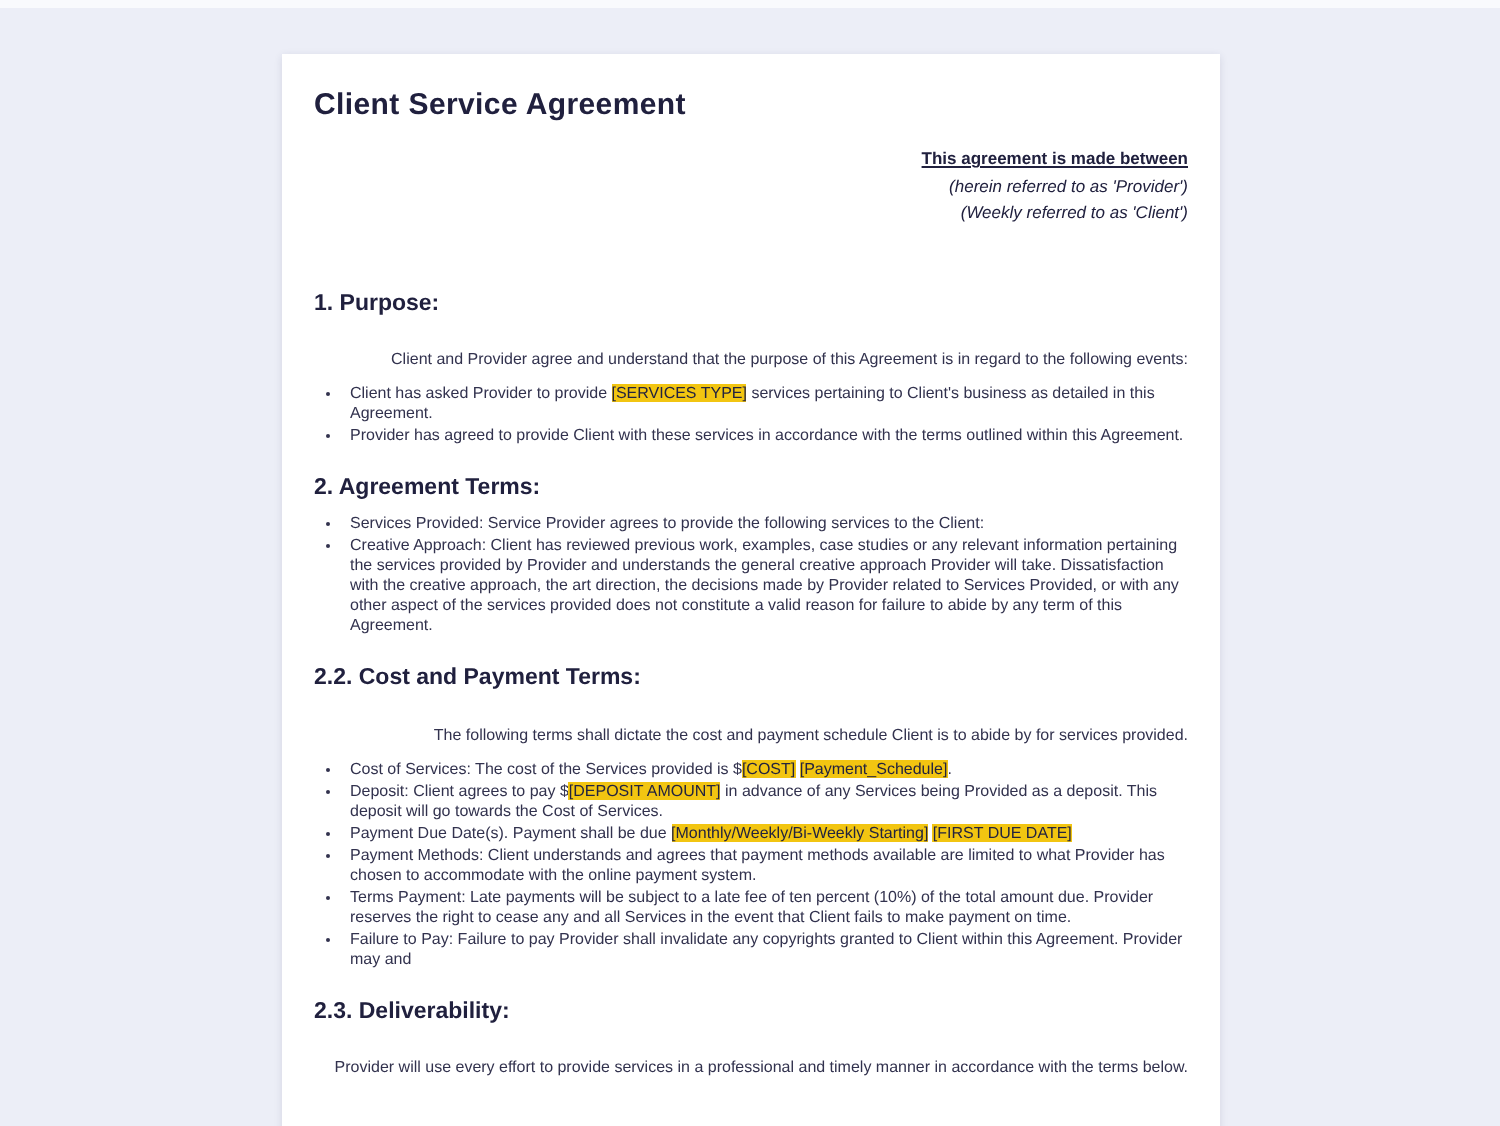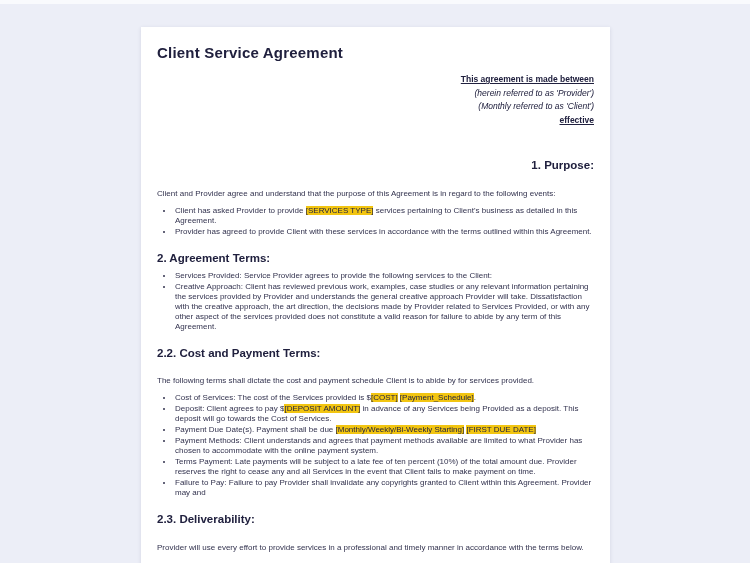--- a/index.html
+++ b/index.html
@@ -27,41 +27,40 @@
     margin-top:13px;text-align:right;font-size:8.5px;line-height:1.2;color:var(--heading);
   }
   .intro-line{margin-bottom:3.5px;}
   .intro-line:last-child{margin-bottom:0;}
   .intro-line.bold{font-weight:bold;text-decoration:underline;}
   .intro-line.italic{font-style:italic;}
   .doc-body{margin-top:33px;font-size:8px;line-height:1.25;color:var(--body);}
   .sec-heading{
     font-size:11.5px;font-weight:bold;color:var(--heading);margin:14px 0 6px 0;
   }
-  .doc-body section:first-child .sec-heading{margin-top:0;text-align:right;}
-  .sec-para{margin:16px 0 7px 0;}
+  .doc-body section:first-child .sec-heading{margin-top:0;}
+  .sec-para{margin:16px 0 7px 0;text-align:right;}
   ul.blist{margin:0;padding-left:17px;list-style:disc;}
   ul.blist li{margin:0 0 1px 0;padding-left:1px;}
   ul.blist ul.blist{list-style:circle;padding-left:13px;margin:0;}
   .seg-bold{font-weight:normal;}
   .seg-highlight{background:var(--highlight);color:var(--hltext);}
 </style>
 </head>
 <body>
 
 <div class="top-strip"></div>
 
 <div>
   <div class="page">
     <h1 class="doc-title">Client Service Agreement</h1>
     <div class="intro-block">
         <div class="intro-line bold">This agreement is made between</div>
         <div class="intro-line italic">(herein referred to as 'Provider')</div>
-        <div class="intro-line italic">(Monthly referred to as 'Client')</div>
-        <div class="intro-line bold">effective</div>
+        <div class="intro-line italic">(Weekly referred to as 'Client')</div>
       </div>
     <div class="doc-body">
         <section>
           <h2 class="sec-heading">1. Purpose:</h2>
           <p class="sec-para">Client and Provider agree and understand that the purpose of this Agreement is in regard to the following events:</p>
           <ul class="blist">
             <li><span class="seg-normal">Client has asked Provider to provide </span><span class="seg-highlight">[SERVICES TYPE]</span><span class="seg-normal"> services pertaining to Client's business as detailed in this Agreement.</span></li>
             <li><span class="seg-normal">Provider has agreed to provide Client with these services in accordance with the terms outlined within this Agreement.</span></li>
           </ul>
         </section>

